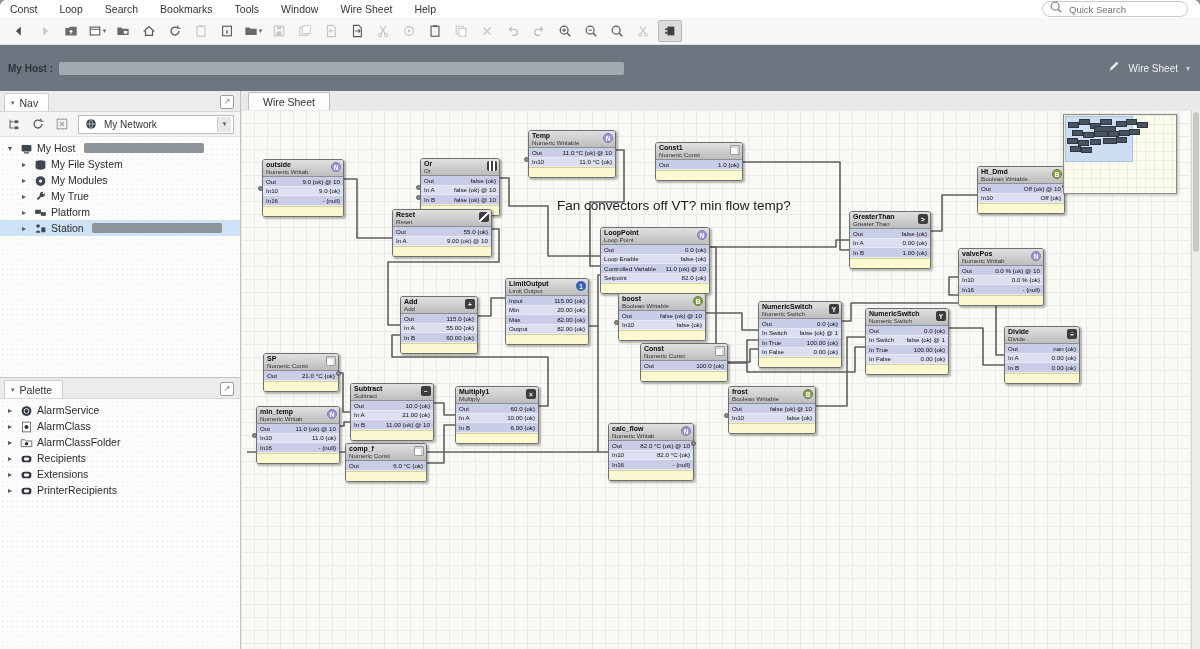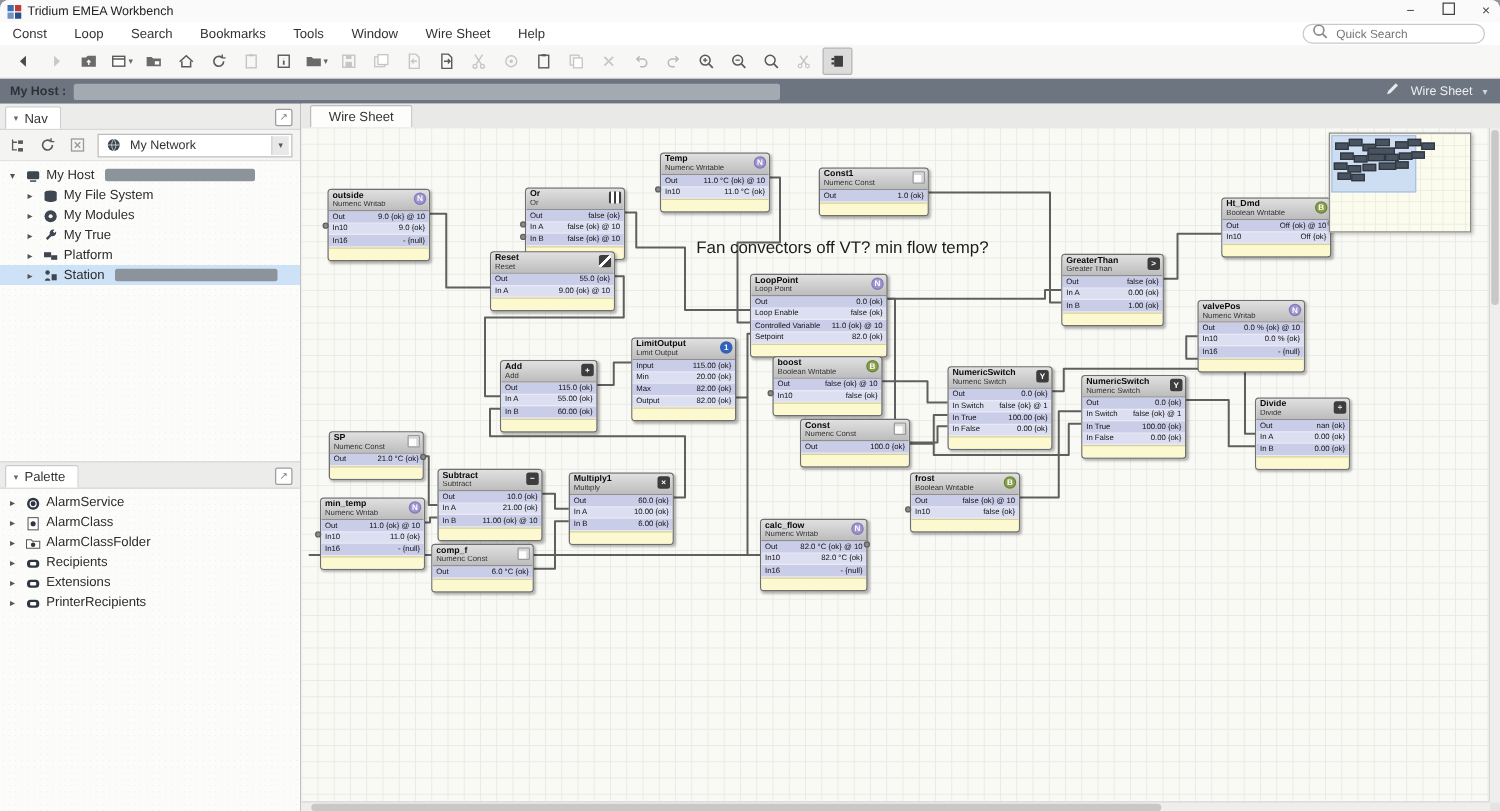--- a/index.html
+++ b/index.html
@@ -18,21 +18,21 @@
   .menubar{height:18px;background:#fff;display:flex;align-items:center;padding:0 10px;position:relative;}
   .menu-item{font-size:10.5px;color:#333;margin-right:22px;cursor:default;}
   .qsearch{position:absolute;right:12px;top:1px;width:132px;height:14px;border:1px solid #c9c9c9;border-radius:8px;display:flex;align-items:center;padding:0 6px;gap:4px;background:#fff;}
   .qsearch input{border:none;outline:none;width:100px;font-size:9.5px;color:#555;font-family:"Liberation Sans",sans-serif;background:transparent;}
   
   .toolbar{height:26px;background:#f7f7f6;border-bottom:1px solid #e0e0e0;display:flex;align-items:center;padding:0 8px;gap:4px;}
   .tbtn{width:22px;height:20px;display:flex;align-items:center;justify-content:center;border-radius:2px;position:relative;}
   .tbtn.active{background:#dcdcdc;border:1px solid #b5b5b5;}
   .tbtn .drop{font-size:7px;color:#666;margin-left:1px;}
   
-  .locator{height:20px;background:#6d7580;display:flex;align-items:center;padding:0 8px;position:relative;}
+  .locator{height:20px;background:#6d7580;display:flex;align-items:center;padding:13px 8px;position:relative;}
   .loc-label{font-size:10px;font-weight:bold;color:#2e3238;margin-right:6px;white-space:nowrap;}
   .loc-redact{width:565px;height:13px;background:#a4aab2;border-radius:2px;}
   .loc-right{position:absolute;right:10px;display:flex;align-items:center;gap:8px;}
   .loc-view{font-size:10px;color:#eceef0;}
   .loc-caret{font-size:8px;color:#cfd3d8;}
   
   .main{display:flex;height:567px;background:#ededec;}
   .sidebar{width:240px;display:flex;flex-direction:column;border-right:1px solid #c2c2c2;background:#f0f0ef;}
   .panel{display:flex;flex-direction:column;}
   .nav-panel{height:286px;border-bottom:1px solid #c6c6c6;}
@@ -93,34 +93,20 @@
   .vhandle{position:absolute;top:2px;left:1px;width:6px;height:140px;background:#c8c8c6;border-radius:3px;}
   .hscroll{position:absolute;left:0;right:8px;bottom:0;height:8px;background:#eeeeec;border-top:1px solid #d8d8d6;z-index:6;}
   .hhandle{position:absolute;left:8px;top:1px;height:6px;width:680px;background:#c8c8c6;border-radius:3px;}
   .scorner{position:absolute;right:0;bottom:0;width:8px;height:8px;background:#e4e4e2;z-index:7;}
 </style>
 </head>
 <body>
 
 <div class="window">
 
-  <div class="titlebar">
-    <span class="applogo">
-        <i></i>
-        <i></i>
-        <i></i>
-        <i></i>
-      </span>
-    <span class="apptitle">Tridium EMEA Workbench</span>
-    <span class="winbtns">
-      <span class="wbtn">−</span>
-      <span class="wbtn"><span class="restore-sq"></span></span>
-      <span class="wbtn">×</span>
-    </span>
-  </div>
 
   <div class="menubar">
     <div class="menus" id="menus" style="display: flex;">
         <span class="menu-item">Const</span>
         <span class="menu-item">Loop</span>
         <span class="menu-item">Search</span>
         <span class="menu-item">Bookmarks</span>
         <span class="menu-item">Tools</span>
         <span class="menu-item">Window</span>
         <span class="menu-item">Wire Sheet</span>

